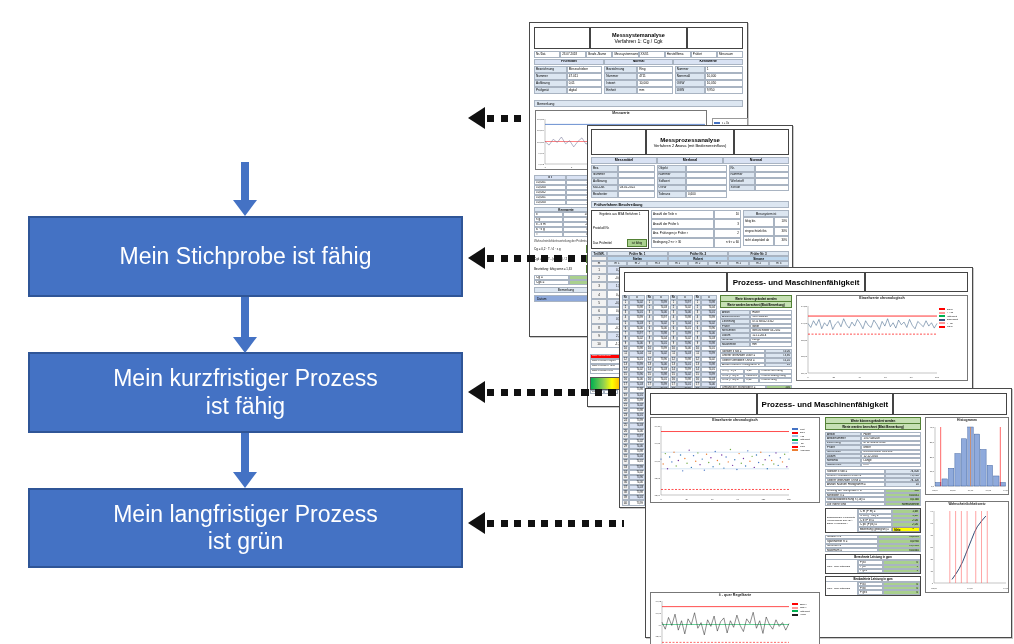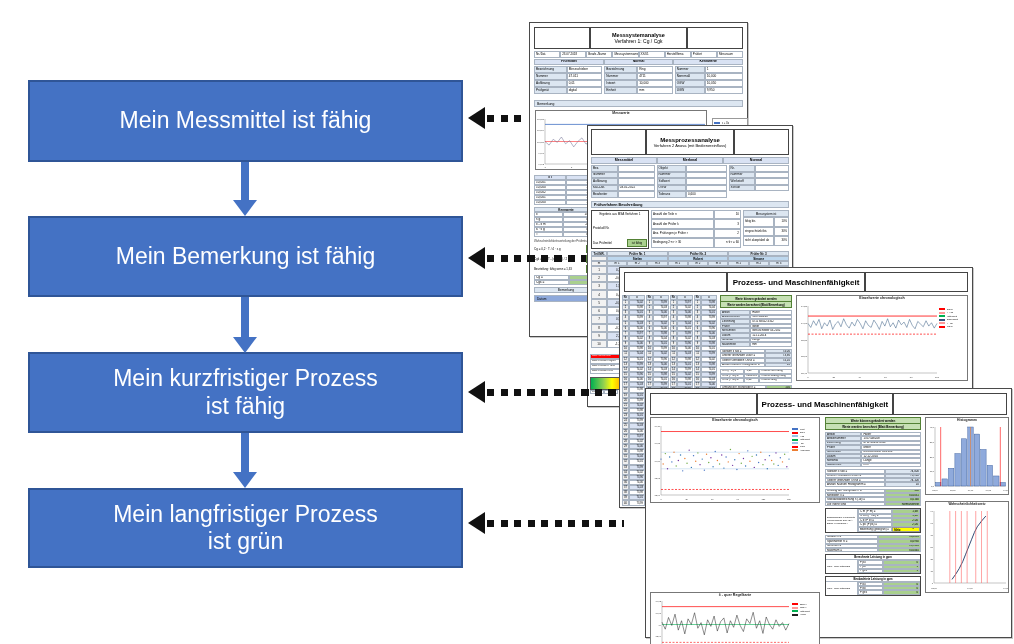--- a/index.html
+++ b/index.html
@@ -57,22 +57,21 @@
   .scale{background:linear-gradient(90deg,#00B050 0%,#92D050 45%,#FFFF00 75%,#FFC000 100%);
     border:0.6px solid #555;}
   .chip{background:#A9D08E;border:0.5px solid #538135;display:inline-flex;align-items:center;
     justify-content:center;}
 </style>
 </head>
 <body>
 
 <div id="canvas">
 
-  <div class="flow-box" style="top:80px;height:82px;"><span>Mein Messmittel ist fähig</span></div>
-  <div class="flow-box" style="top:216px;height:81px;"><span>Mein Bemerkung ist fähig</span></div>
+  <div class="flow-box" style="top:216px;height:81px;"><span>Mein Stichprobe ist fähig</span></div>
   <div class="flow-box" style="top:352px;height:81px;"><span>Mein kurzfristiger Prozess
 ist fähig</span></div>
   <div class="flow-box" style="top:488px;height:80px;"><span>Mein langfristiger Prozess
 ist grün</span></div>
 
   <div class="dn-arrow" style="top:162px;height:54px;">
       <div class="shaft" style="height:39px;"></div>
       <div class="head" style="top:38px;"></div>
     </div>
   <div class="dn-arrow" style="top:297px;height:56px;">

